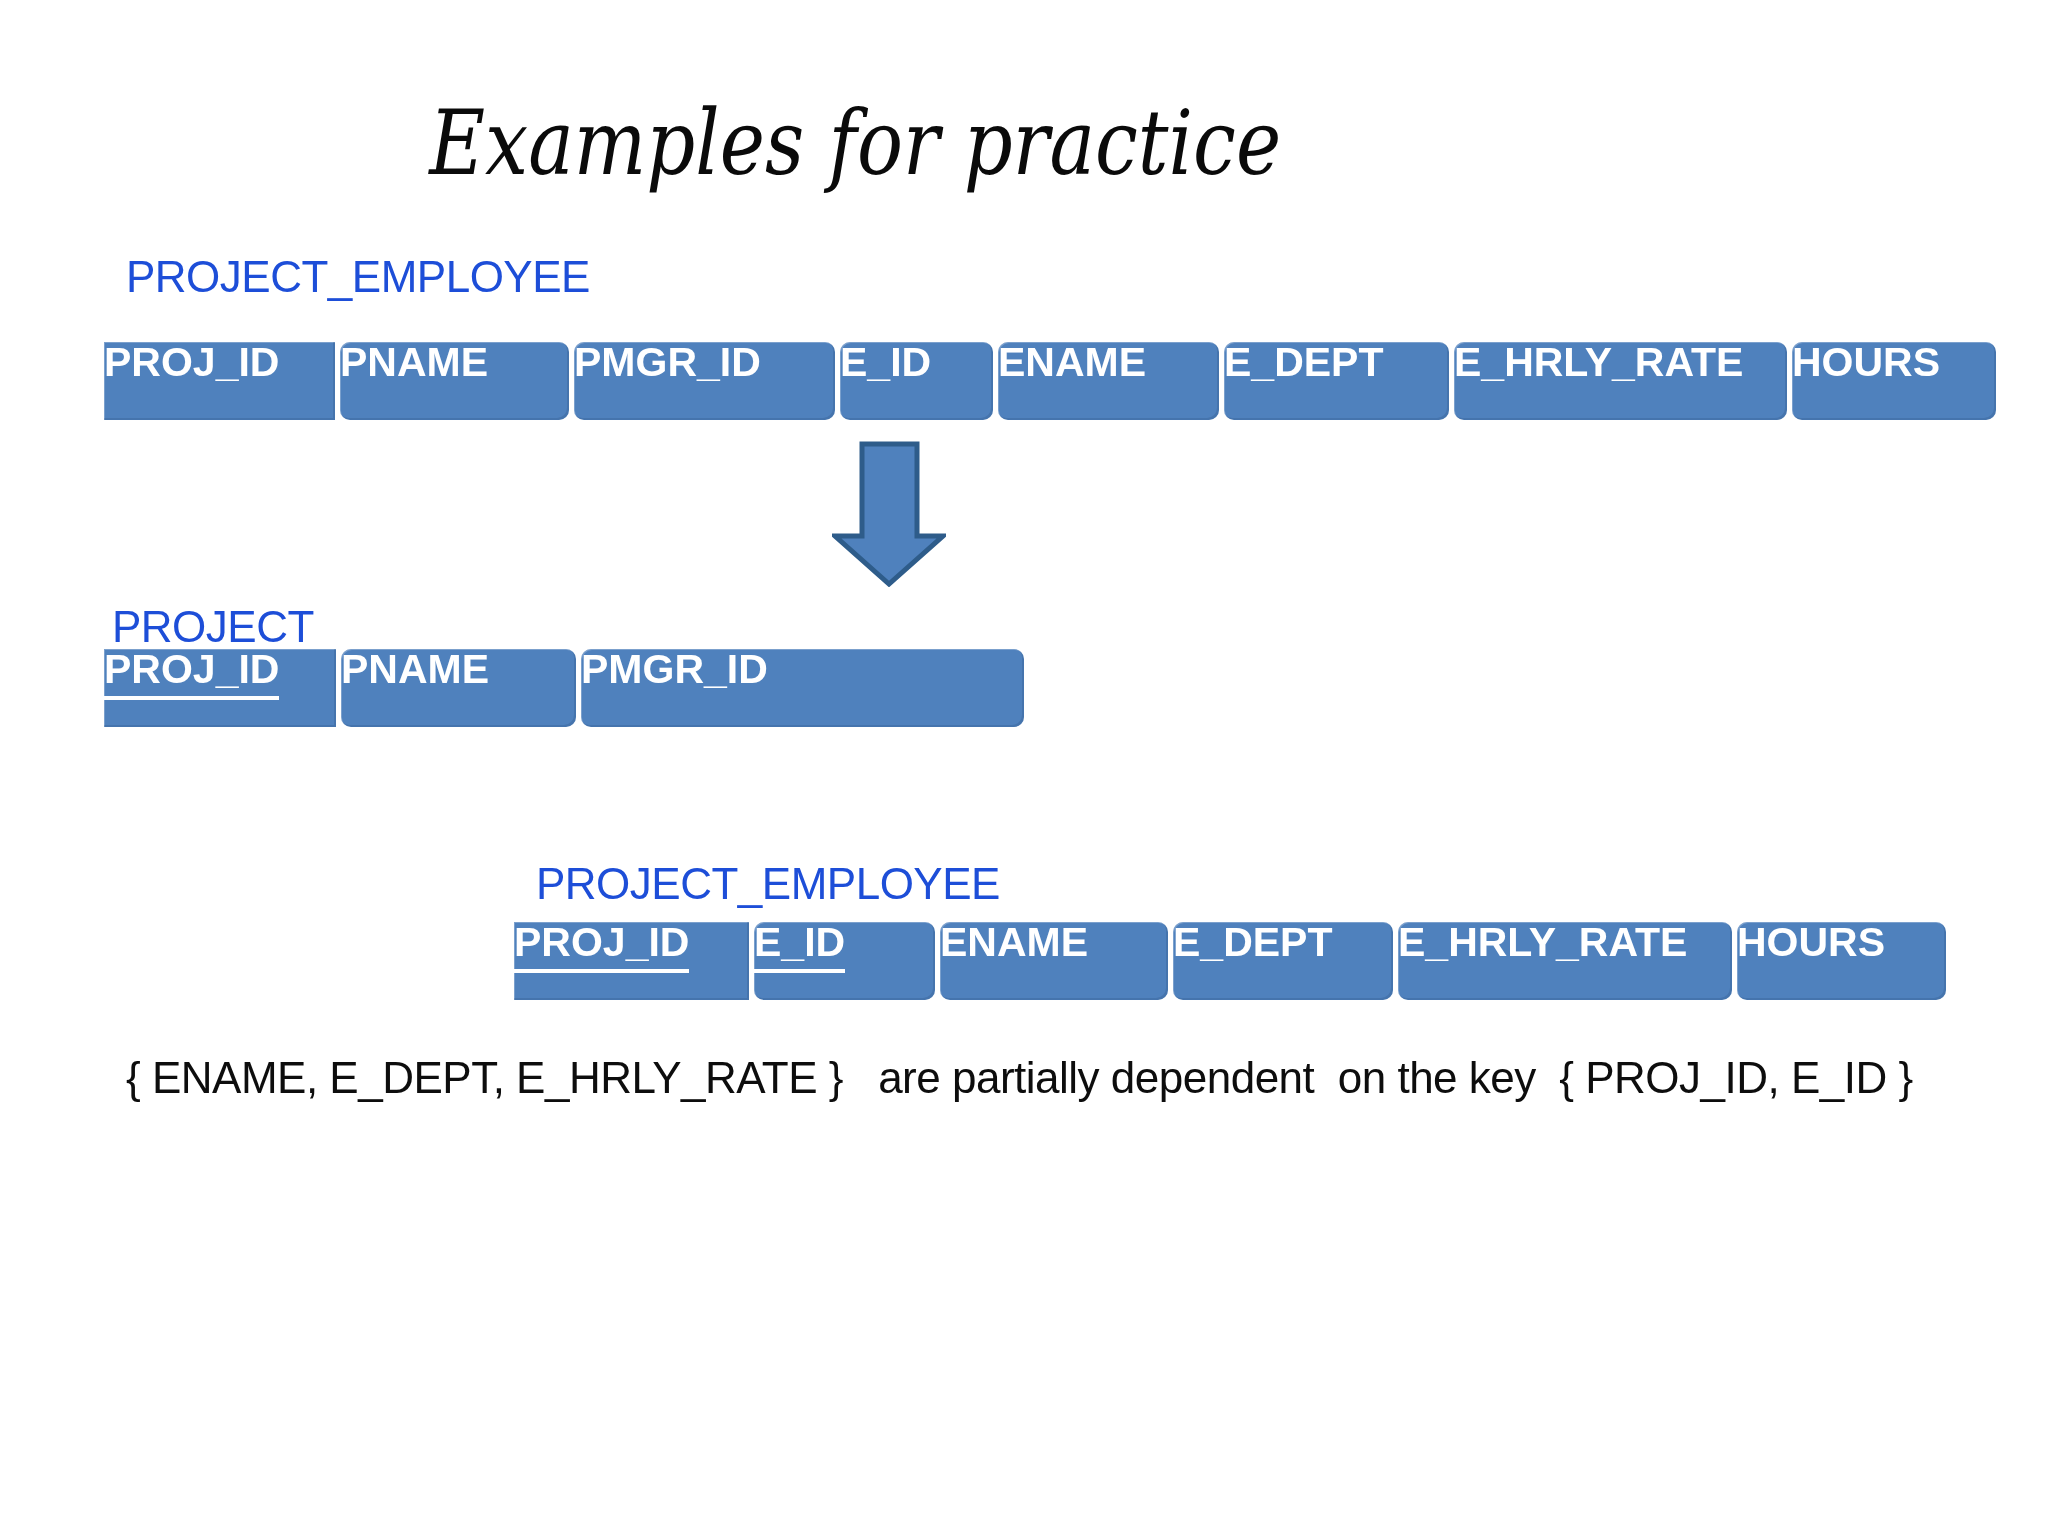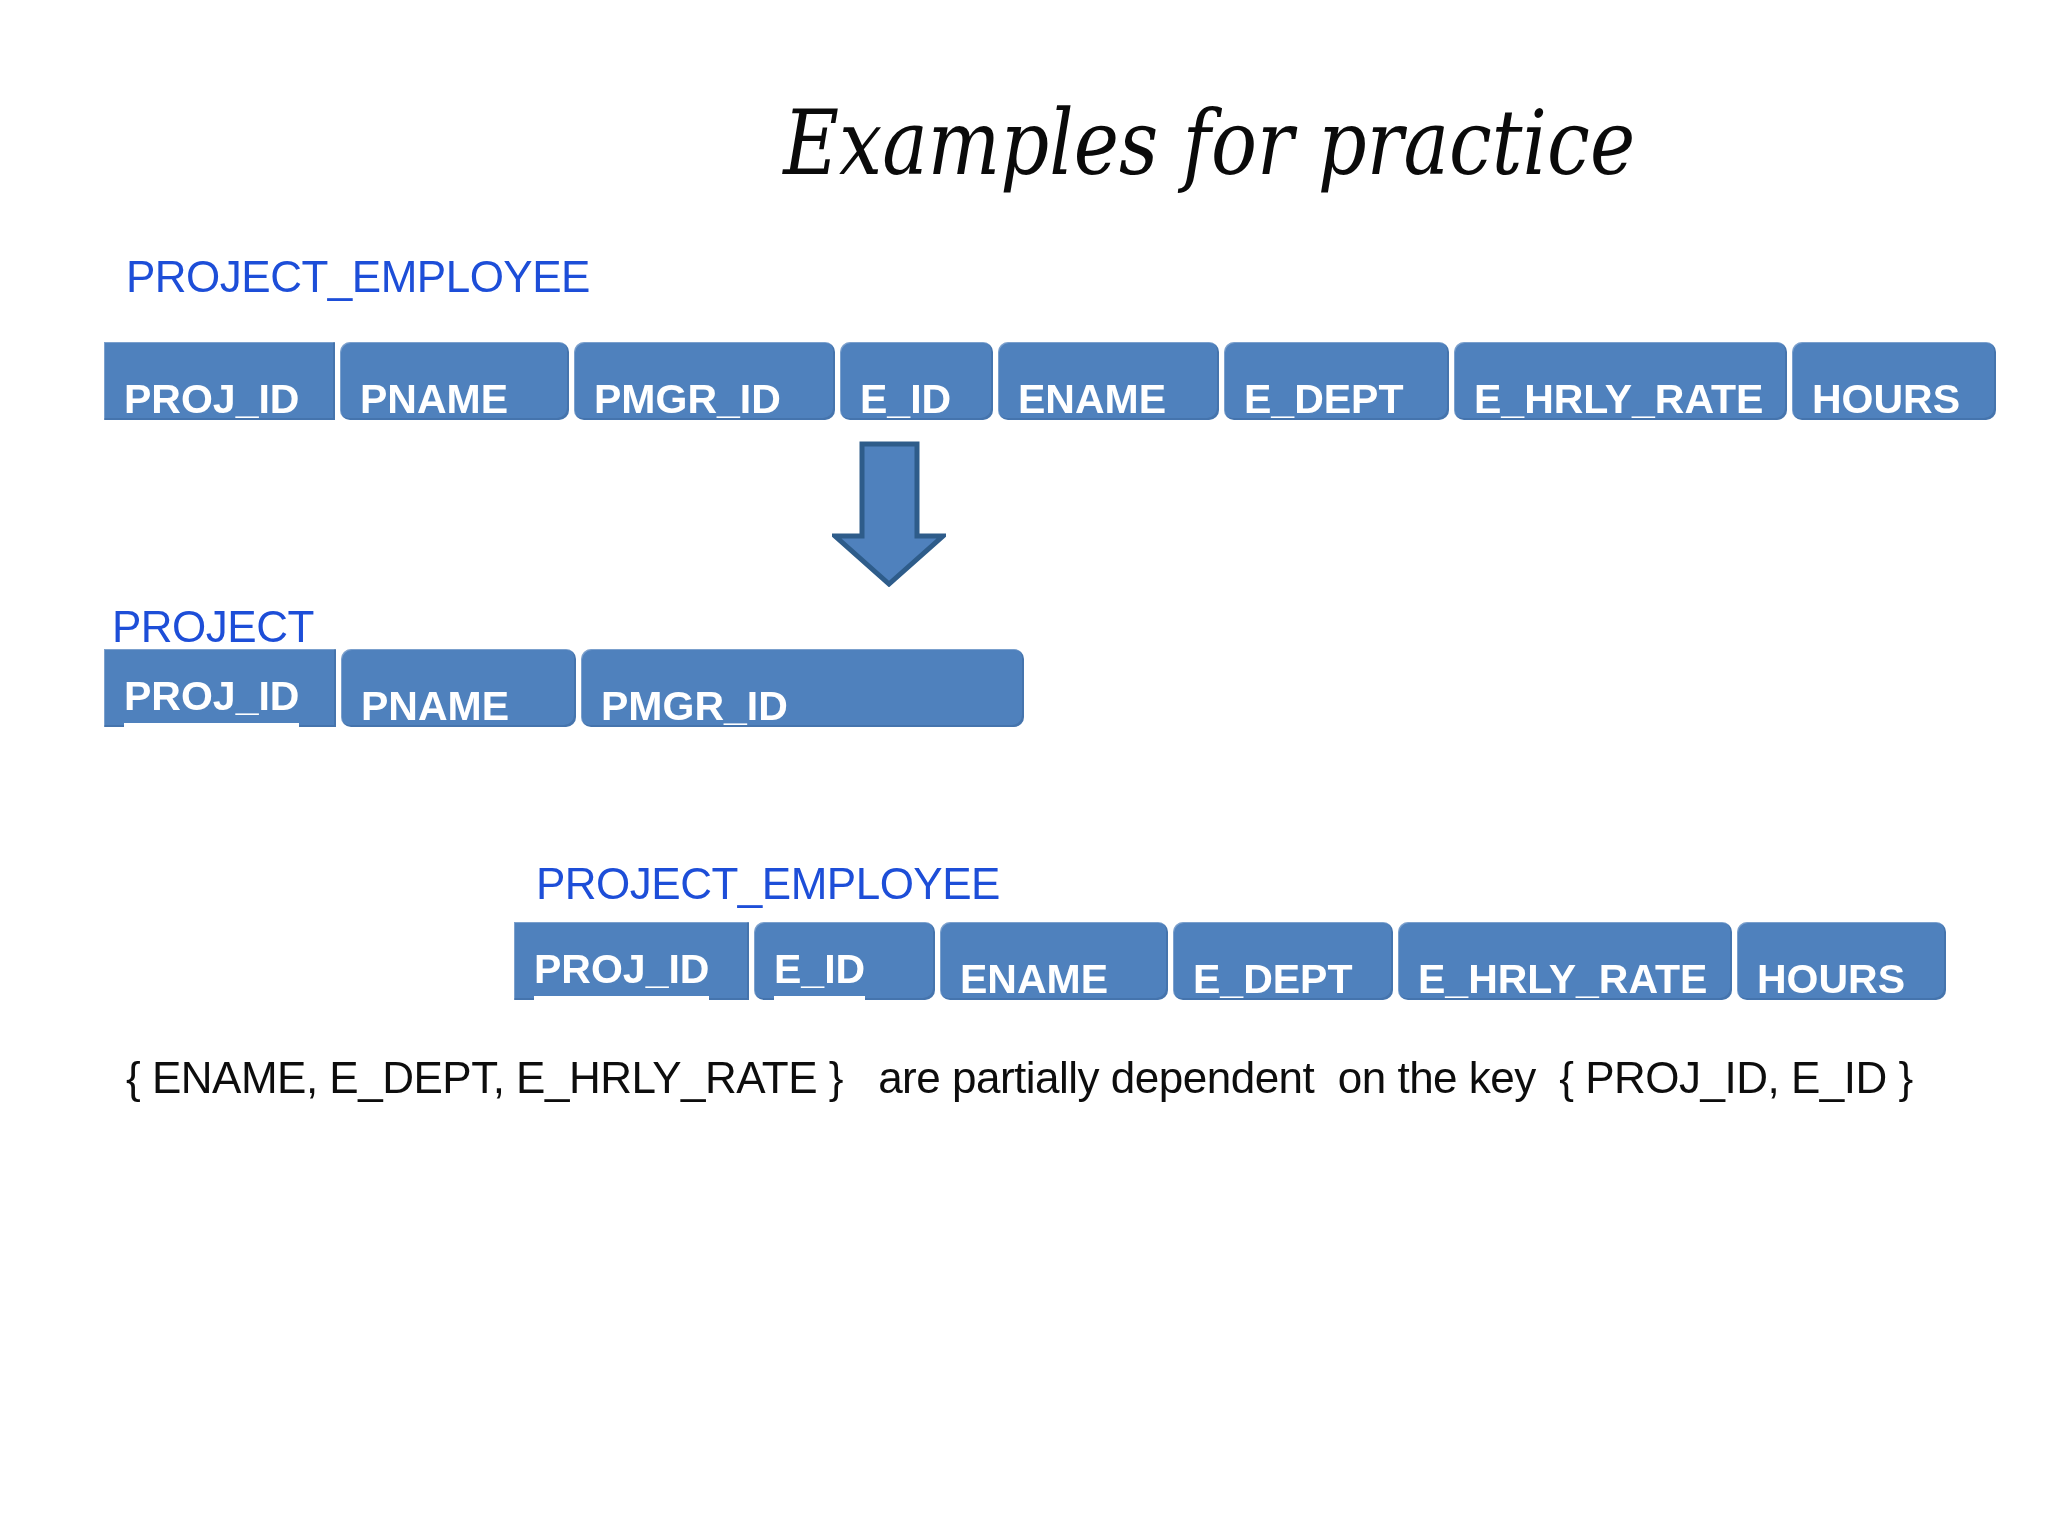--- a/index.html
+++ b/index.html
@@ -7,21 +7,21 @@
     position:relative;
     width:2048px;height:1536px;
     background:var(--background, #ffffff);
     overflow:hidden;
     font-family:"Liberation Sans","DejaVu Sans",sans-serif;
     color:#000;
   }
   .title{
     position:absolute;
     top:84px;left:0;width:1710px;
-    text-align:right;
+    text-align:center;
     font-family:"DejaVu Serif","Liberation Serif",serif;
     font-style:italic;
     font-size:90px;
     line-height:118px;
     color:#0a0a0a;
   }
   .title .title-inner{
     display:inline-block;
     transform:scaleX(0.85);
     transform-origin:center;
@@ -39,22 +39,21 @@
     position:absolute;
     display:flex;
     flex-direction:row;
   }
   .cell{
     box-sizing:border-box;
     height:78px;
     background:var(--cell-fill,#4f81bd);
     color:var(--cell-text,#ffffff);
     display:flex;
-    align-items:flex-end;
-    padding-left:20px;
+    align-items:flex-start;
     font-weight:bold;
     font-size:41px;
     white-space:nowrap;
     overflow:hidden;
     box-shadow:inset -2px -2px 0 rgba(30,60,100,0.18), inset 1px 1px 0 rgba(255,255,255,0.25);
   }
   .cell + .cell{margin-left:5px;border-radius:10px;}
   .cell-label{line-height:1;}
   .cell-label.key{
     border-bottom:4px solid var(--cell-text,#ffffff);

